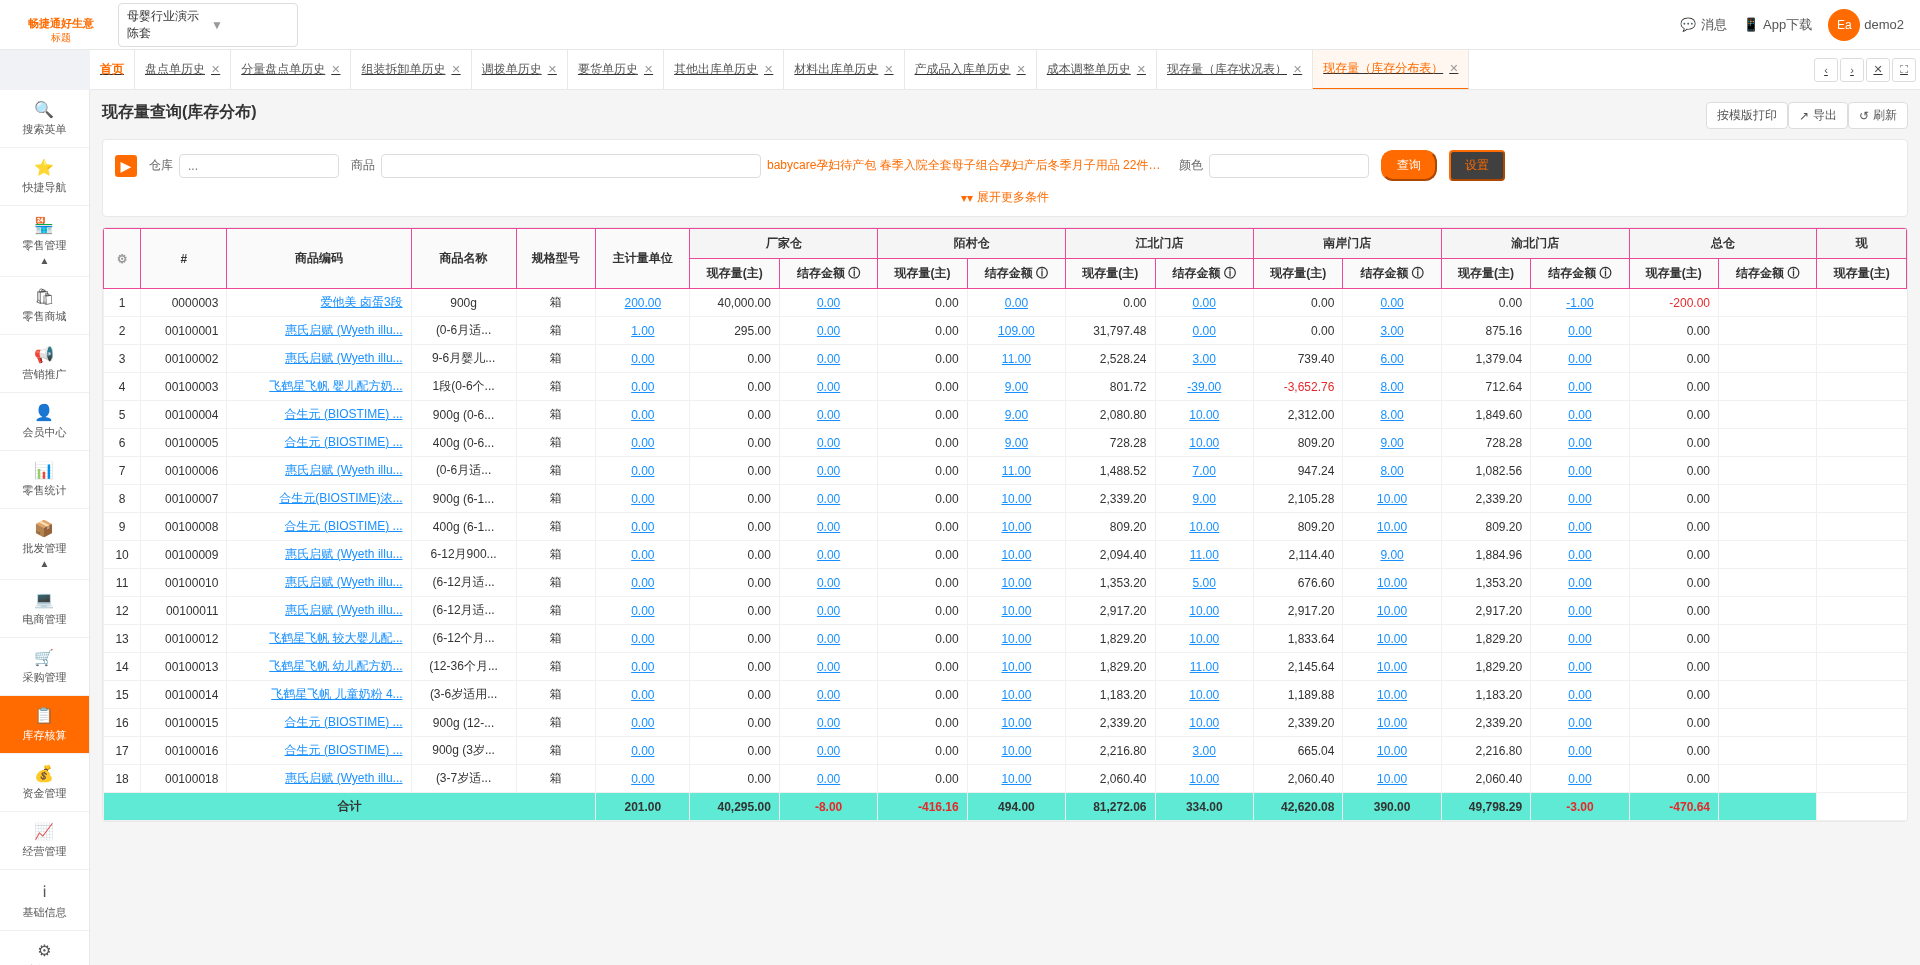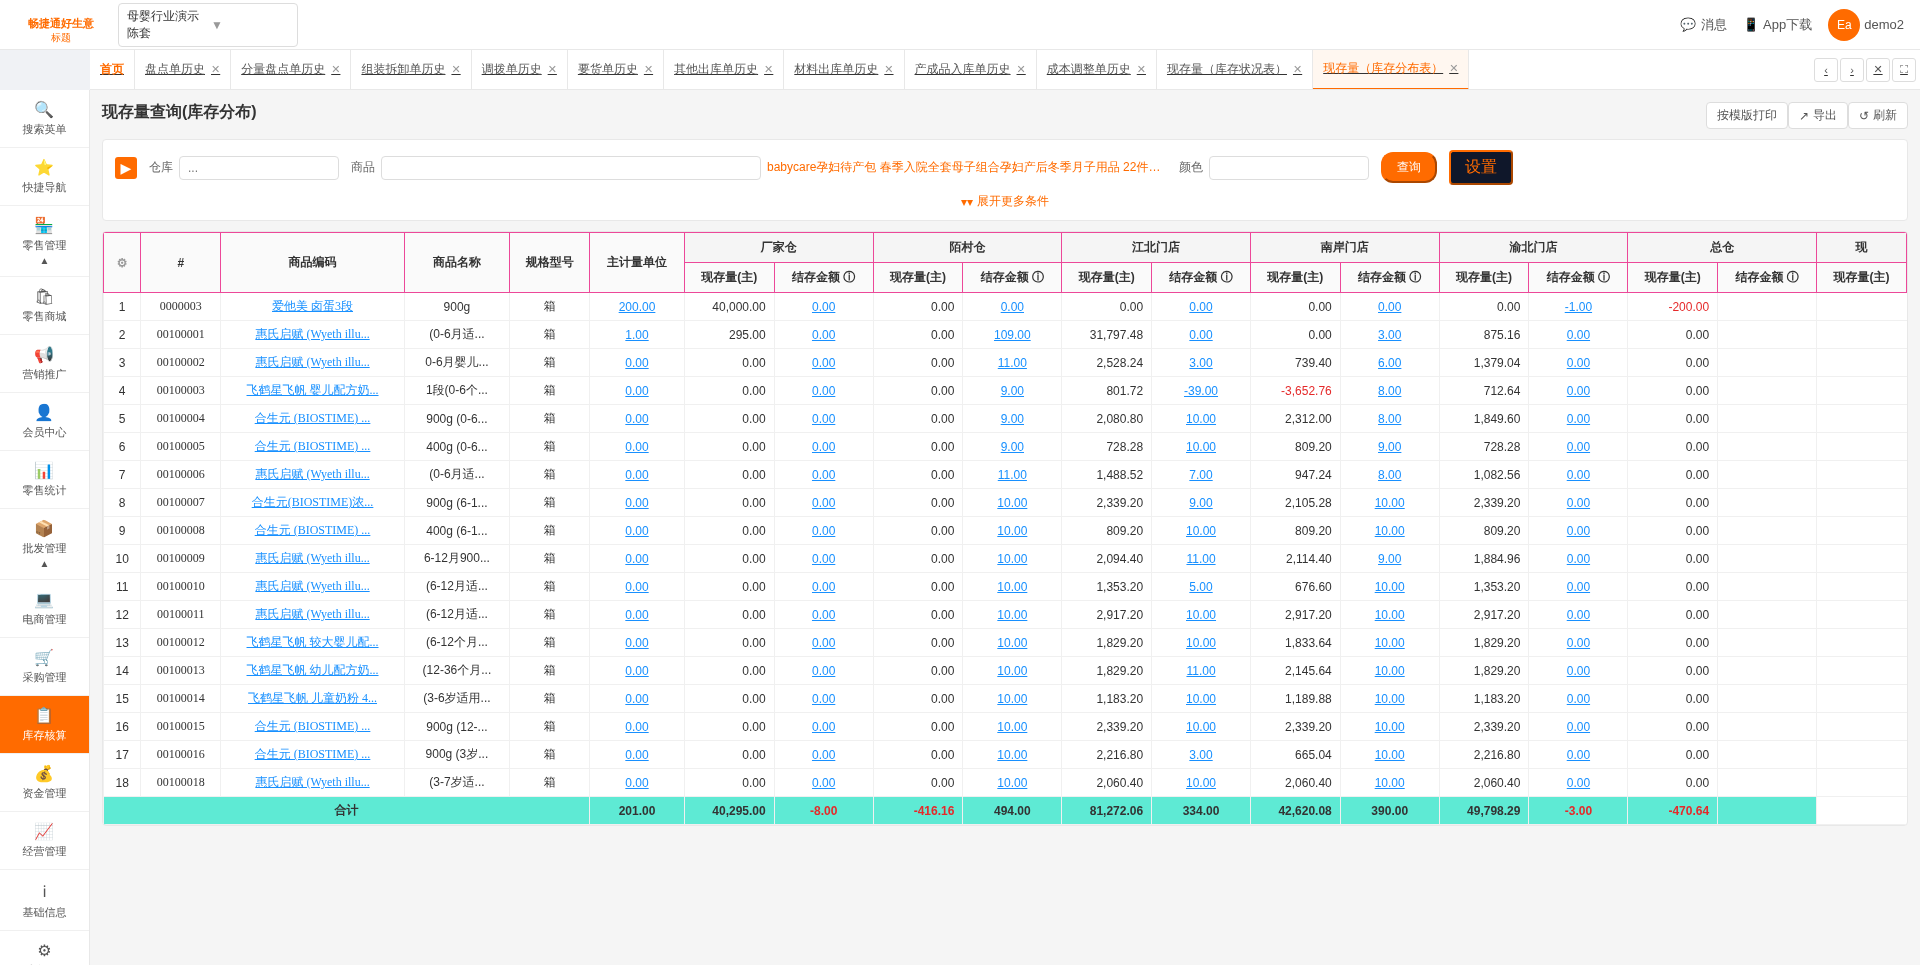--- a/index.html
+++ b/index.html
@@ -184,27 +184,27 @@
     .btn-primary {
       background: #ff6b00;
       color: #fff;
       border-color: #ff6b00;
       padding: 5px 14px;
       border-radius: 12px;
       cursor: pointer;
       font-size: 12px;
     }
     .btn-default {
-      background: #0f172a;
+      background: #404040;
       color: #ff6b00;
       border-color: #ff6b00;
       padding: 5px 14px;
       border-radius: 4px;
       cursor: pointer;
-      font-size: 16px;
+      font-size: 12px;
     }
 
     
     .filter-area {
       background: #fff;
       border-radius: 4px;
       padding: 10px 12px;
       margin-bottom: 10px;
       border: 1px solid #e8e8e8;
     }
@@ -286,21 +286,21 @@
       background: #f5f5f5;
     }
     tbody tr { border-bottom: 1px solid #f0f0f0; }
     tbody tr.summary-row { background: #5eead4; font-weight: bold; }
     tbody td {
       border: 1px solid #f0f0f0;
       padding: 5px 8px;
       text-align: center;
       white-space: nowrap;
     }
-    td.text-left { text-align: center; font-family: Liberation Serif, serif; }
+    td.text-left { text-align: right; }
     td.text-right { text-align: right; }
     td.negative { color: #e5292a; }
     td.link { color: #1890ff; text-decoration: underline; cursor: pointer; }
     .settings-icon { color: #999; cursor: pointer; }
   </style>
 </head>
 <body>
 
 <div class="top-bar">
   <div class="logo-area">
@@ -583,21 +583,21 @@
     <td class="link">3.00</td>
     <td class="text-right">875.16</td>
     <td class="link">0.00</td>
     <td class="text-right">0.00</td>
     <td></td>
   </tr>
           <tr>
     <td>3</td>
     <td class="text-left">00100002</td>
     <td class="text-left link">惠氏启赋 (Wyeth illu...</td>
-    <td>0-6月婴儿...</td>
+    <td>9-6月婴儿...</td>
     <td>箱</td>
     <td class="link">0.00</td>
     <td class="text-right">0.00</td>
     <td class="link">0.00</td>
     <td class="text-right">0.00</td>
     <td class="link">11.00</td>
     <td class="text-right">2,528.24</td>
     <td class="link">3.00</td>
     <td class="text-right">739.40</td>
     <td class="link">6.00</td>

